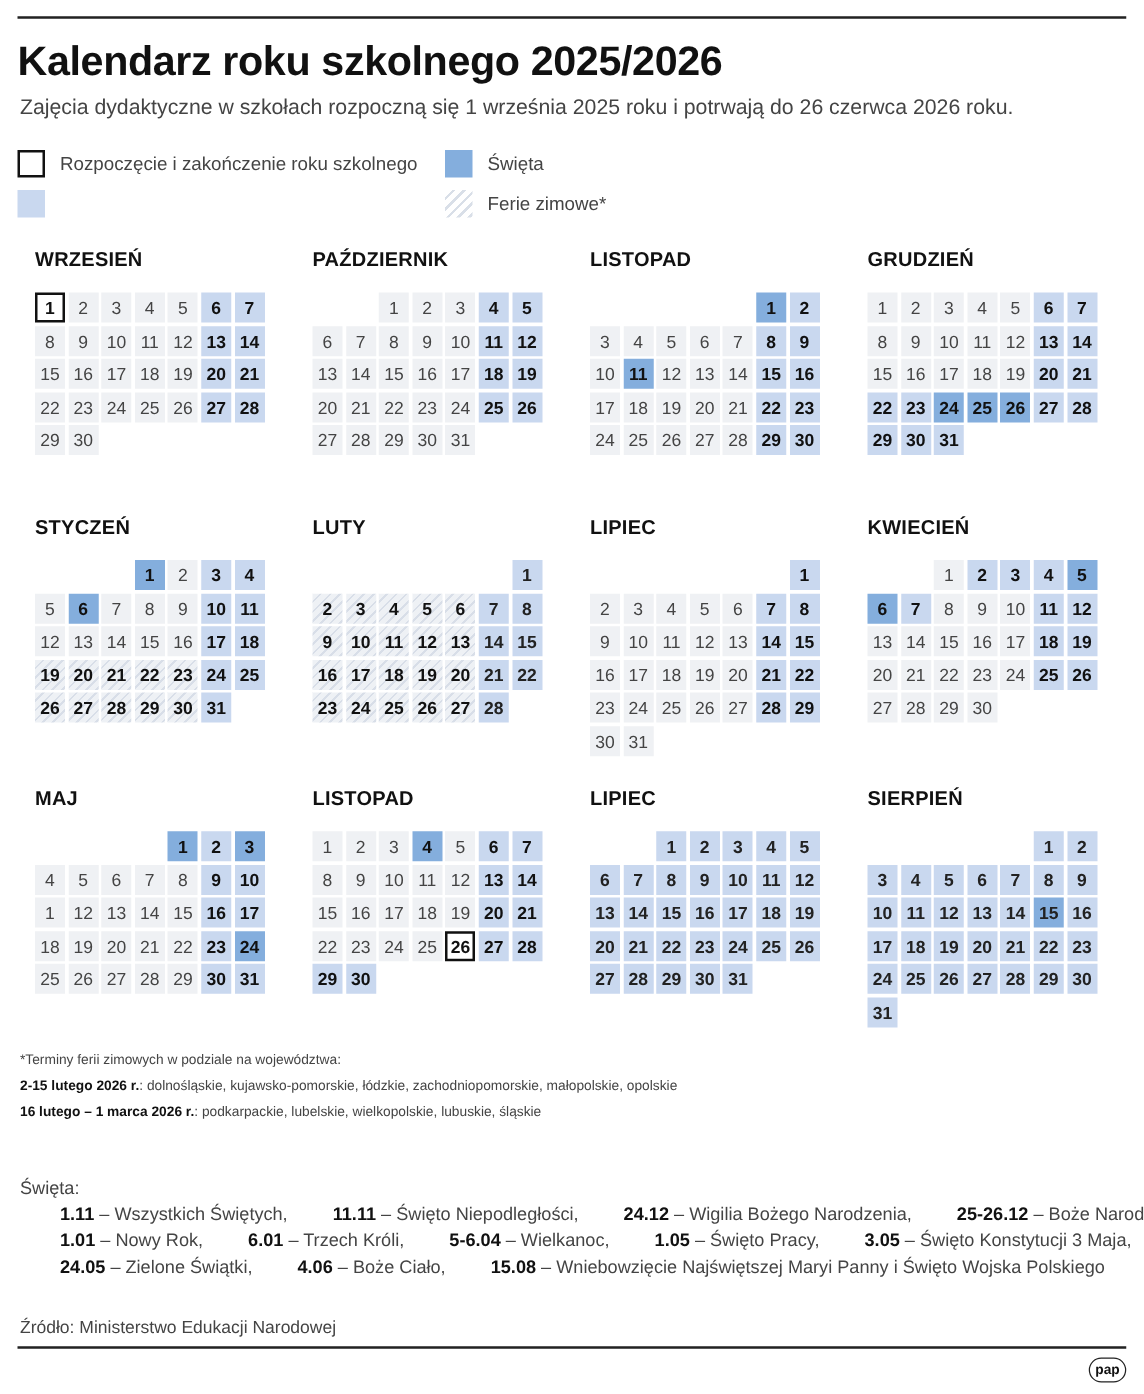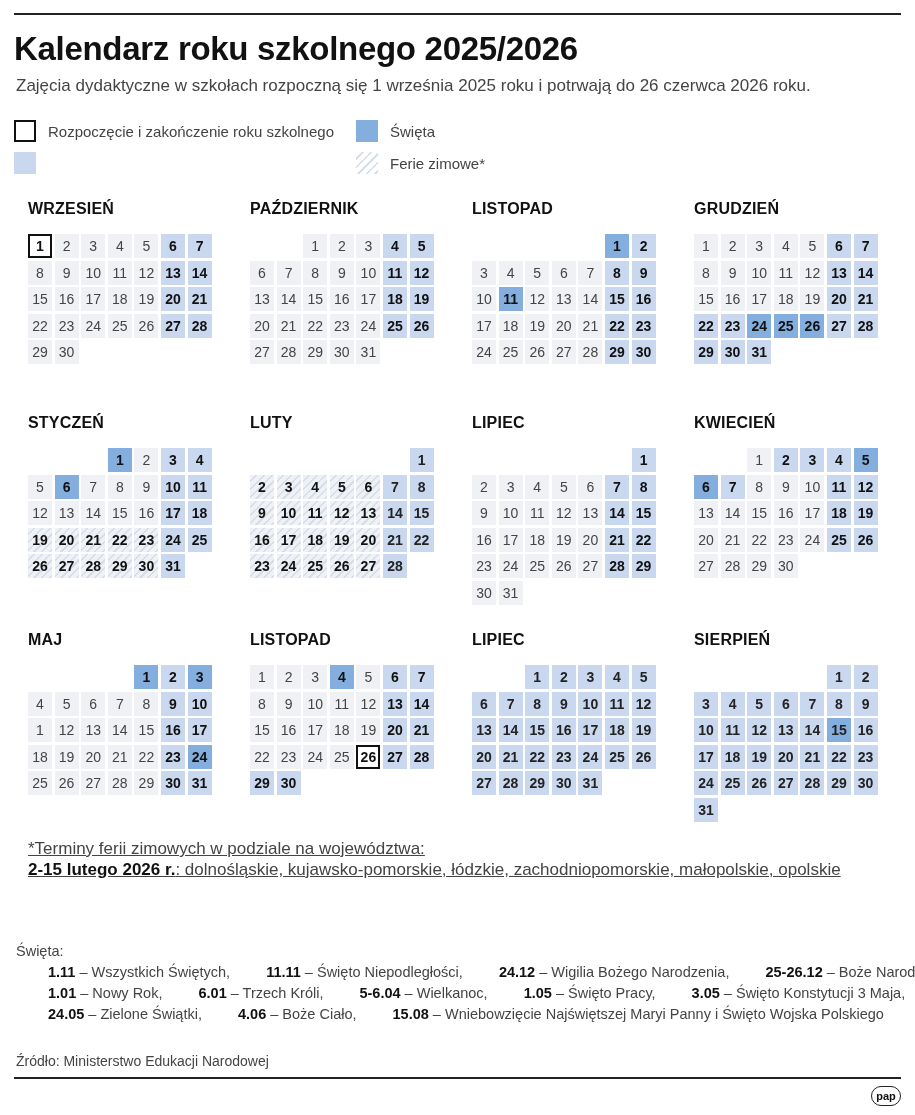--- a/index.html
+++ b/index.html
@@ -16,21 +16,21 @@
   .month{position:absolute;width:190px;}
   .month-name{font-size:16px;font-weight:bold;color:#111;height:22px;letter-spacing:0.2px;}
   .grid{position:absolute;left:0;top:34px;width:188px;}
   .cell{position:absolute;width:24px;height:24px;display:flex;align-items:center;justify-content:center;font-size:14px;box-sizing:border-box;color:#444;}
   .cell.w{background:#eff1f4;font-weight:normal;}
   .cell.o{background:#c9d8ef;font-weight:bold;color:#111;}
   .cell.h{background:#84aedd;font-weight:bold;color:#111;}
   .cell.f{background:repeating-linear-gradient(135deg,#eef1f5 0 4px,#d8dee8 4px 5.5px);font-weight:bold;color:#111;}
   .cell.s{background:#fff;border:2px solid #111;font-weight:bold;color:#111;}
   .cell.m{font-weight:600;color:#222;}
-  .notes{position:absolute;left:28px;top:838px;font-size:17px;color:#444;line-height:21px;white-space:nowrap;text-decoration:underline;}
+  .notes{position:absolute;left:16px;top:838px;font-size:11px;color:#444;line-height:21px;white-space:nowrap;}
   .notes b{color:#111;}
   .holidays{position:absolute;left:16px;top:941px;font-size:14.5px;color:#444;line-height:21px;white-space:nowrap;}
   .holidays b{color:#111;margin-left:32px;}
   .source{position:absolute;left:16px;top:1053px;font-size:14px;color:#444;white-space:nowrap;}
   .bottomline{position:absolute;left:14px;top:1077px;width:887px;height:2px;background:#222;}
   .logo{position:absolute;left:871px;top:1086px;width:30px;height:20px;border:1.5px solid #222;border-radius:10px;box-sizing:border-box;font-size:11px;font-weight:bold;display:flex;align-items:center;justify-content:center;color:#111;}
 </style>
 </head>
 <body>
 
@@ -478,20 +478,21 @@
       <div class="cell o m" style="left: 106.4px; top: 106.4px;">28</div>
       <div class="cell o m" style="left: 133px; top: 106.4px;">29</div>
       <div class="cell o m" style="left: 159.6px; top: 106.4px;">30</div>
       <div class="cell o m" style="left: 0px; top: 133px;">31</div>
     </div>
 </div>
 
 <div class="notes">
   <div>*Terminy ferii zimowych w podziale na województwa:</div>
   <div><b>2-15 lutego 2026 r.</b><span>: dolnośląskie, kujawsko-pomorskie, łódzkie, zachodniopomorskie, małopolskie, opolskie</span></div>
+  <div><b>16 lutego – 1 marca 2026 r.</b><span>: podkarpackie, lubelskie, wielkopolskie, lubuskie, śląskie</span></div>
 </div>
 
 <div class="holidays">
   <div>Święta:</div>
   <div><b>1.11</b><span> – Wszystkich Świętych, </span><b>11.11</b><span> – Święto Niepodległości, </span><b>24.12</b><span> – Wigilia Bożego Narodzenia, </span><b>25-26.12</b><span> – Boże Narodzenie</span></div>
   <div><b>1.01</b><span> – Nowy Rok, </span><b>6.01</b><span> – Trzech Króli, </span><b>5-6.04</b><span> – Wielkanoc, </span><b>1.05</b><span> – Święto Pracy, </span><b>3.05</b><span> – Święto Konstytucji 3 Maja,</span></div>
   <div><b>24.05</b><span> – Zielone Świątki, </span><b>4.06</b><span> – Boże Ciało, </span><b>15.08</b><span> – Wniebowzięcie Najświętszej Maryi Panny i Święto Wojska Polskiego</span></div>
 </div>
 
 <div class="source">Źródło: Ministerstwo Edukacji Narodowej</div>

